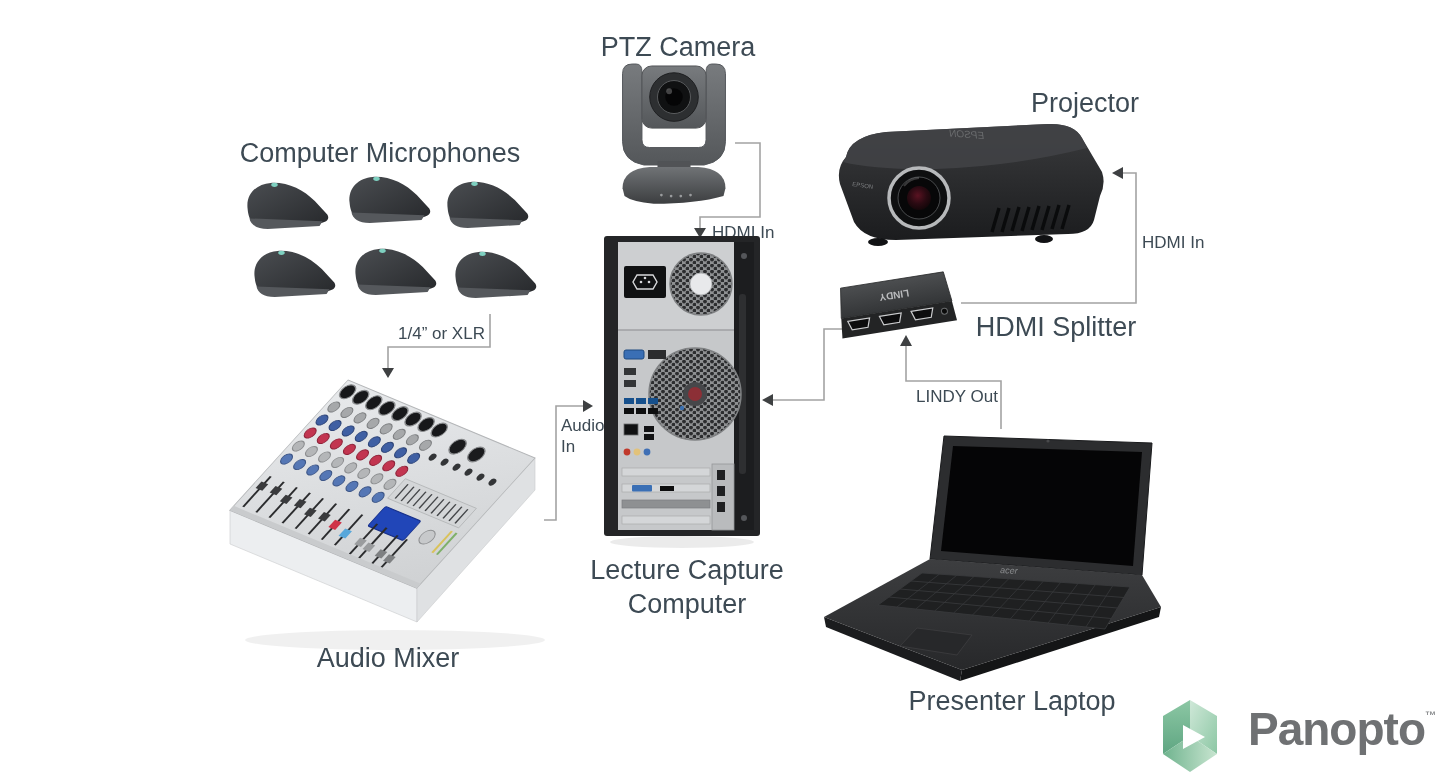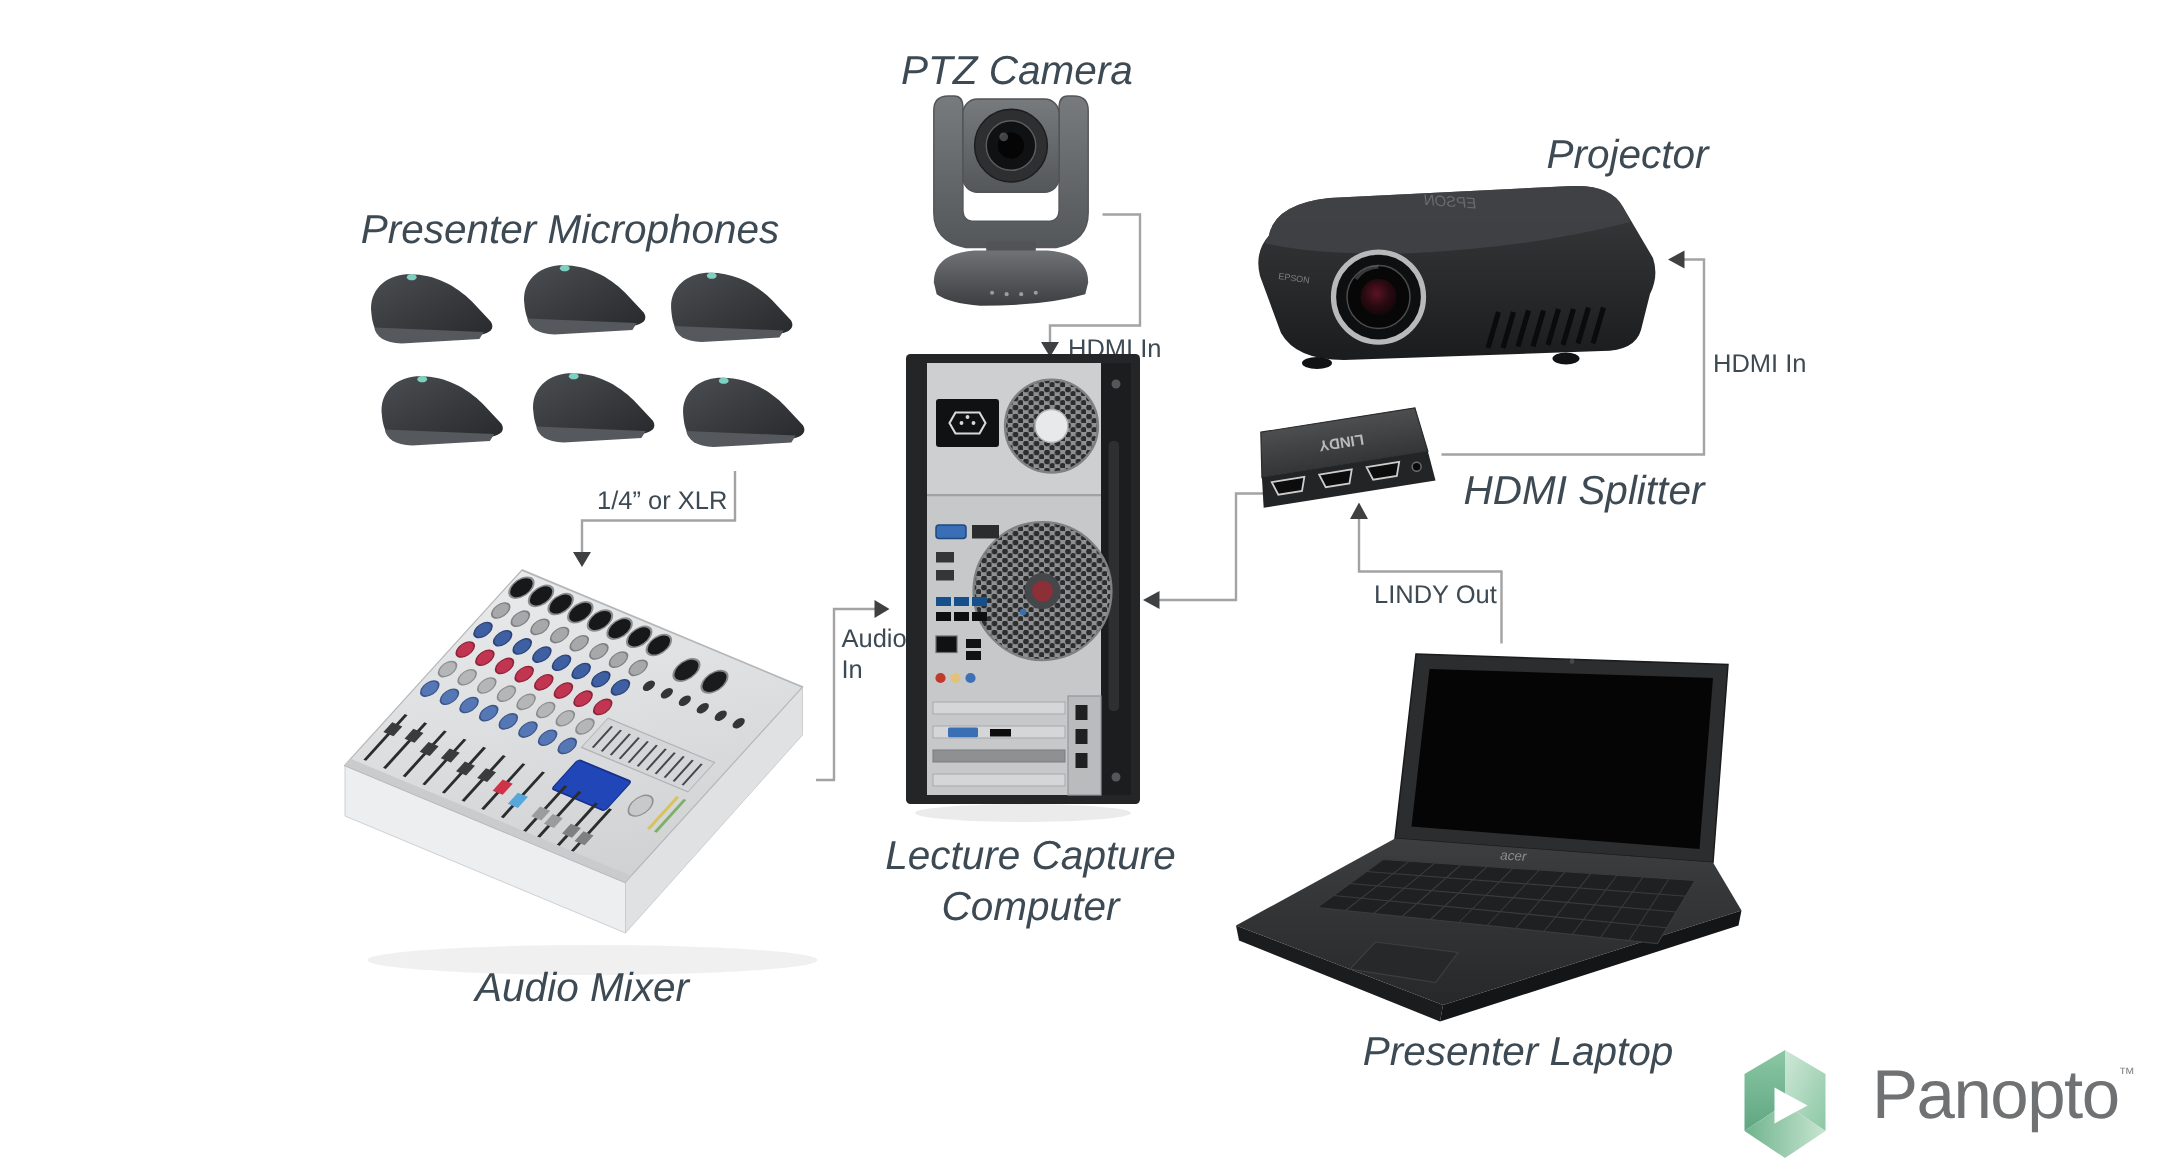--- a/index.html
+++ b/index.html
@@ -1,30 +1,30 @@
 <!DOCTYPE html>
 <html><head>
 <meta charset="utf-8">
 <style>
   html,body{margin:0;padding:0;background:#fff;}
   .canvas{
     position:relative;width:1440px;height:778px;background:#ffffff;overflow:hidden;
     font-family:"Liberation Sans",sans-serif;
   }
   .device-label{
-    position:absolute;font-style:italic;font-size:27px;color:#3d4a54;
+    position:absolute;font-size:27px;color:#3d4a54;
     white-space:nowrap;transform:translateX(-50%);text-align:center;line-height:34px;
   }
   .conn-label{
     position:absolute;font-size:17px;color:#3d4a54;white-space:nowrap;line-height:21px;
   }
   .abs{position:absolute;}
   .logo-text{
     position:absolute;left:1248px;top:702px;font-size:46px;color:#6f7173;
-    letter-spacing:-1px;font-weight:400;
+    letter-spacing:-1px;font-weight:700;
   }
   .logo-tm{font-size:11px;vertical-align:26px;letter-spacing:0;color:#8a8c8e;}
   svg{display:block;}
 </style>
 </head>
 <body>
 
 <div class="canvas">
 
   <svg class="abs" style="left:0;top:0" width="1440" height="778" viewBox="0 0 1440 778">
@@ -45,21 +45,21 @@
     <g fill="#3e4042">
       <polygon points="694,228 706,228 700,238"></polygon>
       <polygon points="382,368 394,368 388,378"></polygon>
       <polygon points="583,400 583,412 593,406"></polygon>
       <polygon points="773,394 773,406 762,400"></polygon>
       <polygon points="900,346 912,346 906,335"></polygon>
       <polygon points="1123,167 1123,179 1112,173"></polygon>
     </g>
   </svg>
 
-  <div class="device-label" style="left:380px;top:136px">Presenter Microphones</div>
+  <div class="device-label" style="left:380px;top:136px">Computer Microphones</div>
   <div class="device-label" style="left:678px;top:30px">PTZ Camera</div>
   <div class="device-label" style="left:1085px;top:86px">Projector</div>
   <div class="device-label" style="left:687px;top:553px">
     <div>Lecture Capture</div>
     <div>Computer</div>
   </div>
   <div class="device-label" style="left:1056px;top:310px">HDMI Splitter</div>
   <div class="device-label" style="left:1012px;top:684px">Presenter Laptop</div>
   <div class="device-label" style="left:388px;top:641px">Audio Mixer</div>
 

